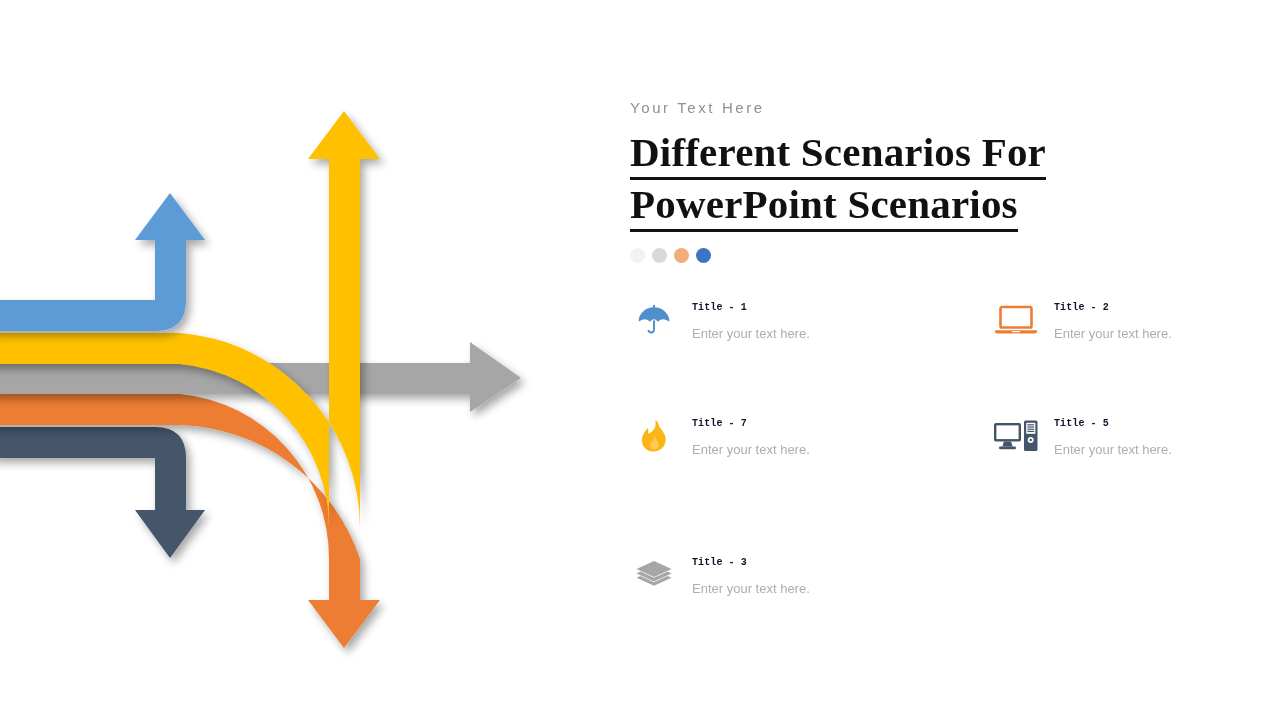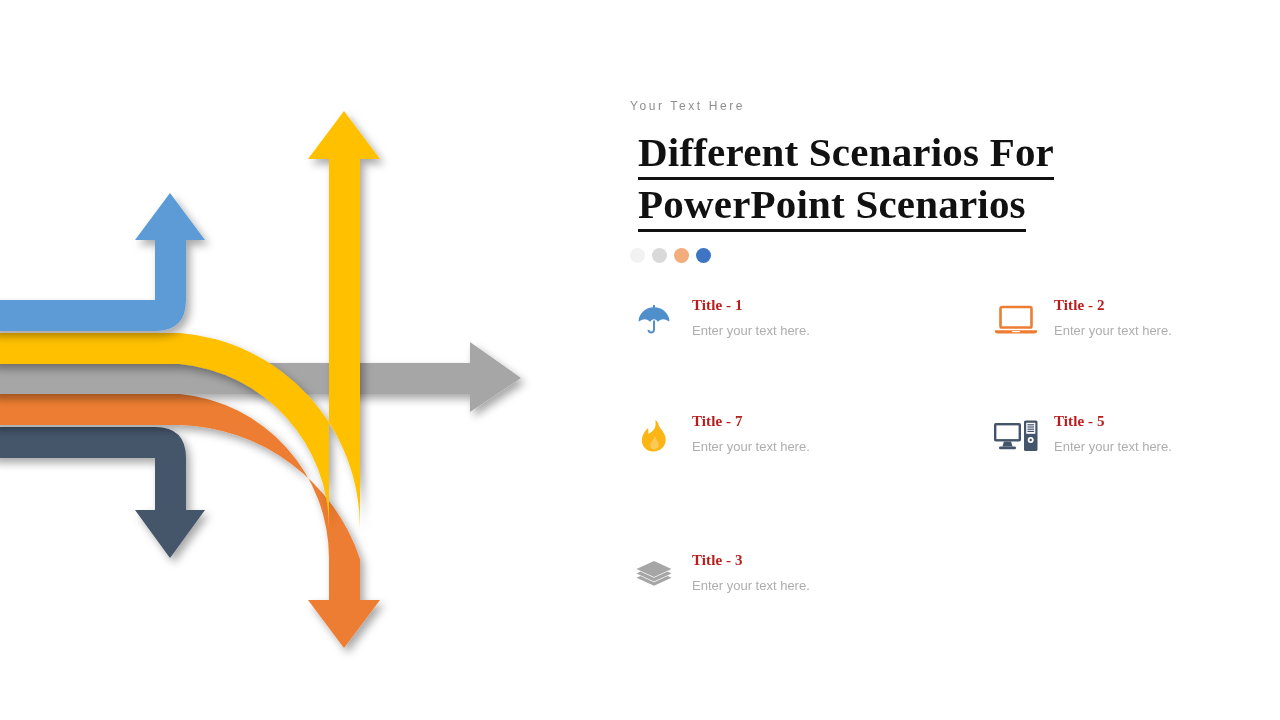--- a/index.html
+++ b/index.html
@@ -17,26 +17,26 @@
     position:absolute;left:0;top:0;width:560px;height:720px;
   }
   .graphic svg{display:block;width:560px;height:720px;}
 
   
   .content{
     position:absolute;left:630px;top:0;width:620px;height:720px;
   }
   .eyebrow{
     position:absolute;left:0;top:99px;
-    font-size:12px;color:#8f8f8f;letter-spacing:2.6px;
+    font-size:15px;color:#8f8f8f;letter-spacing:2.6px;
     font-family:"Liberation Sans", sans-serif;
     white-space:nowrap;
   }
   .headline{
-    position:absolute;left:8px;top:128px;width:600px;
+    position:absolute;left:0;top:128px;width:600px;
     font-family:"Liberation Serif", serif;
     font-weight:bold;
     font-size:41px;
     line-height:48px;
     color:#111;
     letter-spacing:0.2px;
   }
   .headline .hl-line{
     display:inline-block;
     border-bottom:3px solid #111;
@@ -57,23 +57,23 @@
     position:absolute;display:flex;align-items:flex-start;width:300px;
   }
   .item .ico{
     width:48px;height:48px;flex:0 0 48px;
     display:flex;align-items:center;justify-content:center;
     margin-top:4px;
   }
   .item .ico svg{display:block;}
   .item .txt{margin-left:14px;padding-top:4px;}
   .item .t{
-    font-size:15px;font-weight:bold;color:#b91c1c;
+    font-size:10px;font-weight:bold;color:#0f172a;
     letter-spacing:0.1px;line-height:18px;
-    font-family:Liberation Serif, serif;
+    font-family:Liberation Mono, monospace;
   }
   .item .s{
     font-size:13px;color:#aeaeae;margin-top:9px;line-height:16px;
     font-family:"Liberation Sans", sans-serif;
     text-align:right;
   }
 
   
   .c1{left:0;}
   .c2{left:362px;}

